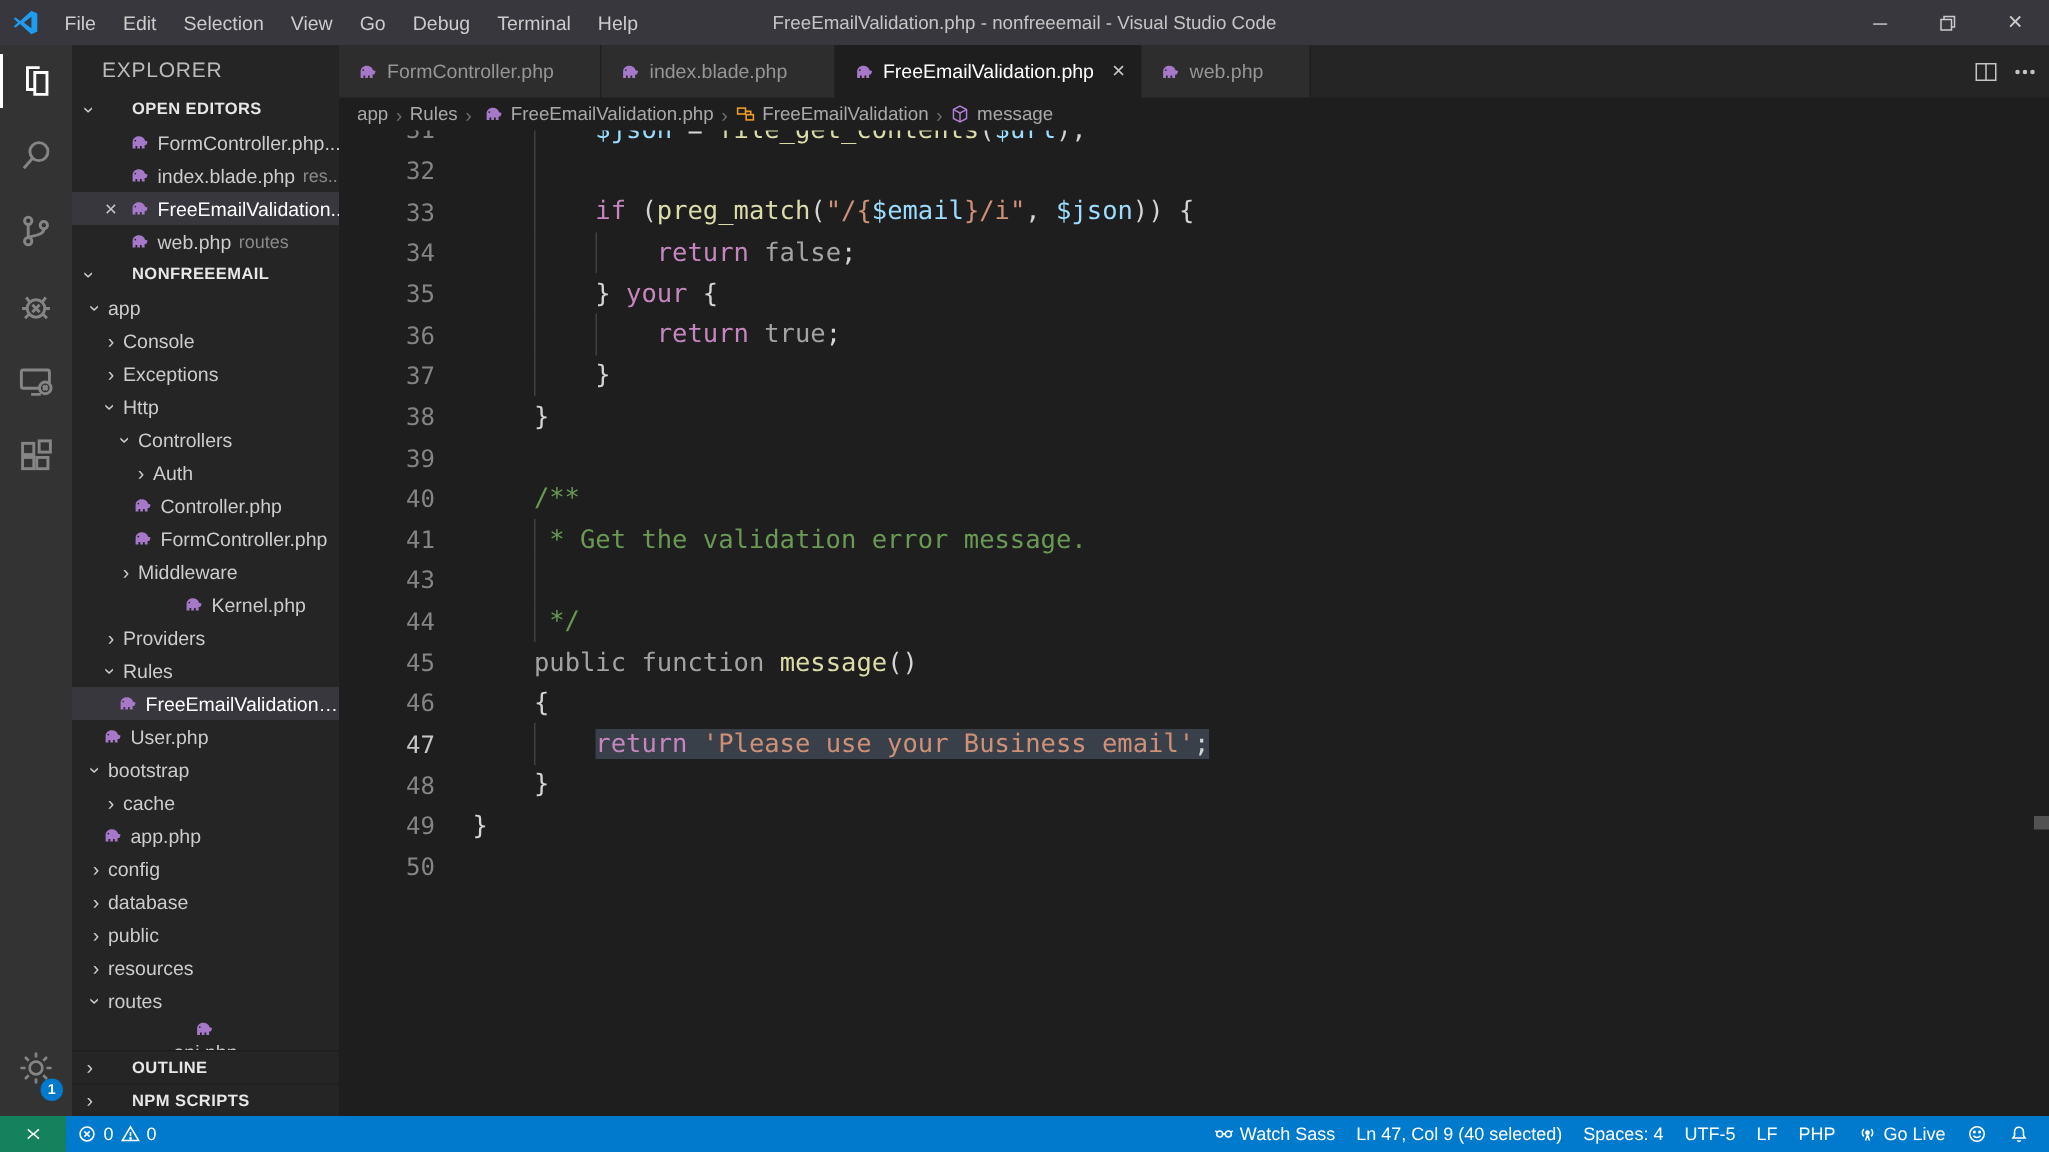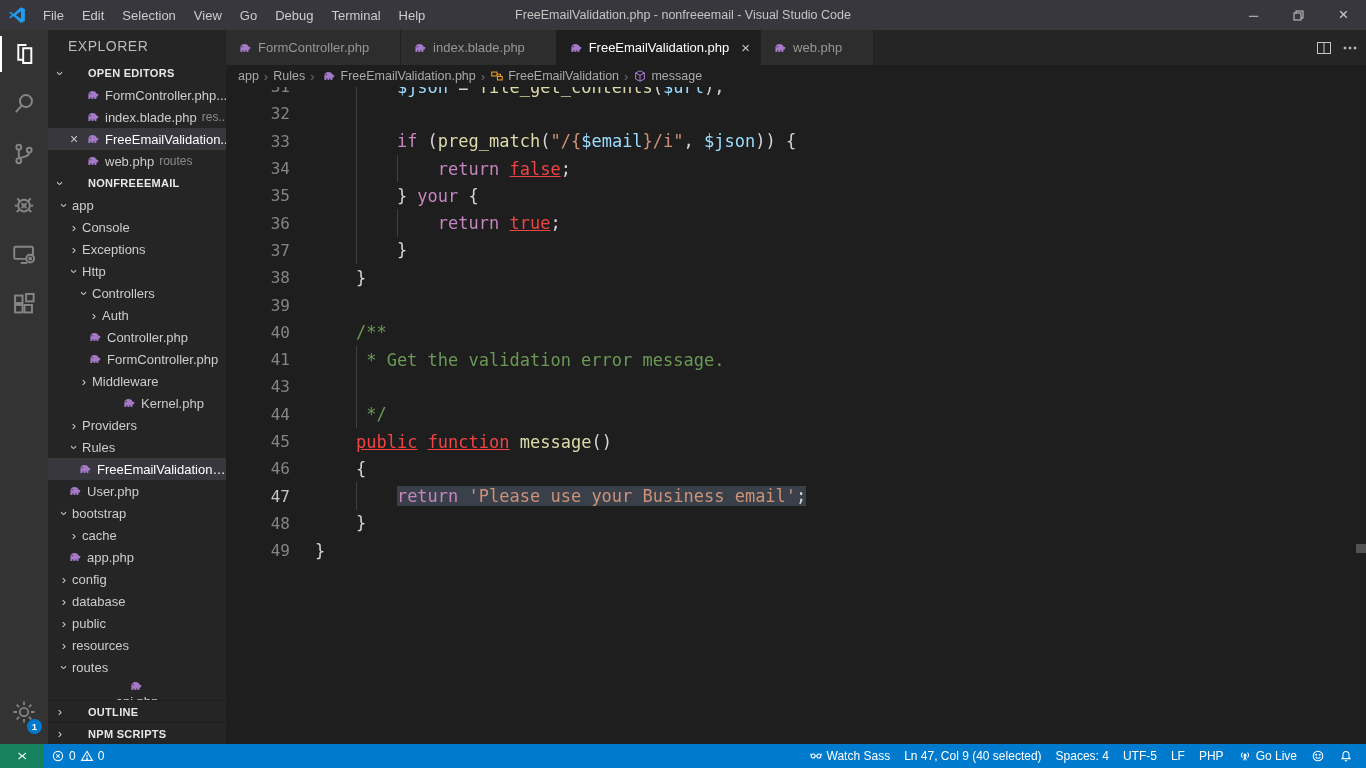--- a/index.html
+++ b/index.html
@@ -64,21 +64,21 @@
 
   
   .codewrap { flex:1; position:relative; overflow:hidden; font-family:"DejaVu Sans Mono", monospace; font-size:17px; }
   .codelines { margin-top:-14px; }
   .code-line { height:27.3px; display:flex; align-items:center; position:relative; white-space:pre; }
   .gutter { width:64px; text-align:right; color:#858585; flex:0 0 auto; font-size:16px; }
   .gutter.cur { color:#c6c6c6; }
   .gutter-pad { width:25px; flex:0 0 auto; }
   .ctext { color:#d4d4d4; }
   .guide { position:absolute; top:0; bottom:0; width:1px; background:#404040; }
-  .tk-pl { color:#d4d4d4; } .tk-kw { color:#c586c0; } .tk-st { color:#ef4444;text-decoration:underline; }
+  .tk-pl { color:#d4d4d4; } .tk-kw { color:#c586c0; } .tk-st { color:#a3a3a3; }
   .tk-fn { color:#dcdcaa; } .tk-vr { color:#9cdcfe; } .tk-sr { color:#ce9178; }
   .tk-cm { color:#6a9955; }
   .tk-sel { background:#3a4049; }
   .scroll-deco { position:absolute; right:0; top:457px; width:10px; height:9px; background:#6e6e6e; opacity:0.65; }
 
   
   .statusbar { height:24px; background:#007acc; display:flex; align-items:center; color:#ffffff; font-size:12px; }
   .sb-remote { width:44px; height:24px; background:#16825d; display:flex; align-items:center; justify-content:center; flex:0 0 auto; }
   .status-item { display:flex; align-items:center; padding:0 7px; height:24px; gap:4px; white-space:nowrap; }
   .status-left { display:flex; align-items:center; }
@@ -417,20 +417,21 @@
           <div class="code-line"><div class="gutter">39</div><div class="gutter-pad"></div><div class="ctext" style="white-space: pre;"></div></div>
           <div class="code-line"><div class="gutter">40</div><div class="gutter-pad"></div><div class="ctext" style="white-space: pre;"><span class="tk-cm">    /**</span></div></div>
           <div class="code-line"><div class="gutter">41</div><div class="gutter-pad"></div><div class="guide" style="left: calc(4ch + 89px);"></div><div class="ctext" style="white-space: pre;"><span class="tk-cm">     * Get the validation error message.</span></div></div>
           <div class="code-line"><div class="gutter">43</div><div class="gutter-pad"></div><div class="guide" style="left: calc(4ch + 89px);"></div></div>
           <div class="code-line"><div class="gutter">44</div><div class="gutter-pad"></div><div class="guide" style="left: calc(4ch + 89px);"></div><div class="ctext" style="white-space: pre;"><span class="tk-cm">     */</span></div></div>
           <div class="code-line"><div class="gutter">45</div><div class="gutter-pad"></div><div class="ctext" style="white-space: pre;"><span class="tk-pl">    </span><span class="tk-st">public</span><span class="tk-pl"> </span><span class="tk-st">function</span><span class="tk-pl"> </span><span class="tk-fn">message</span><span class="tk-pl">()</span></div></div>
           <div class="code-line"><div class="gutter">46</div><div class="gutter-pad"></div><div class="ctext" style="white-space: pre;"><span class="tk-pl">    {</span></div></div>
           <div class="code-line"><div class="gutter cur">47</div><div class="gutter-pad"></div><div class="guide" style="left: calc(4ch + 89px);"></div><div class="ctext" style="white-space: pre;"><span class="tk-pl">        </span><span class="tk-sel"><span class="tk-kw">return</span><span class="tk-pl"> </span><span class="tk-sr">'Please use your Business email'</span><span class="tk-pl">;</span></span></div></div>
           <div class="code-line"><div class="gutter">48</div><div class="gutter-pad"></div><div class="ctext" style="white-space: pre;"><span class="tk-pl">    }</span></div></div>
           <div class="code-line"><div class="gutter">49</div><div class="gutter-pad"></div><div class="ctext" style="white-space: pre;"><span class="tk-pl">}</span></div></div>
+          <div class="code-line"><div class="gutter">50</div><div class="gutter-pad"></div><div class="ctext" style="white-space: pre;"></div></div>
         </div>
       <div class="scroll-deco"></div>
     </div>
   </div>
 </div>
 
 <div class="statusbar">
   <div class="sb-remote">
     <svg viewBox="0 0 16 16">
         <path d="M4 4.5 L8 8 L4 11.5"></path>

